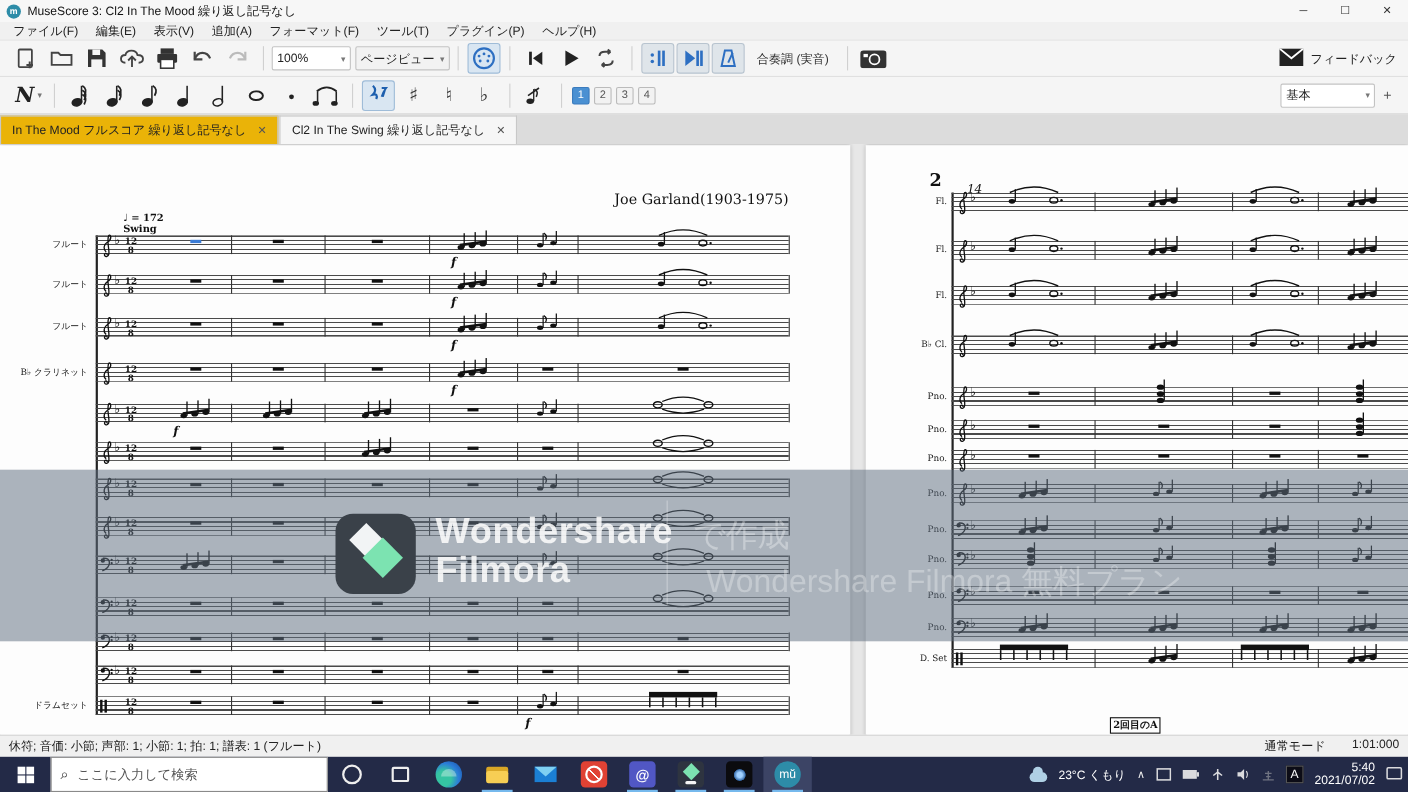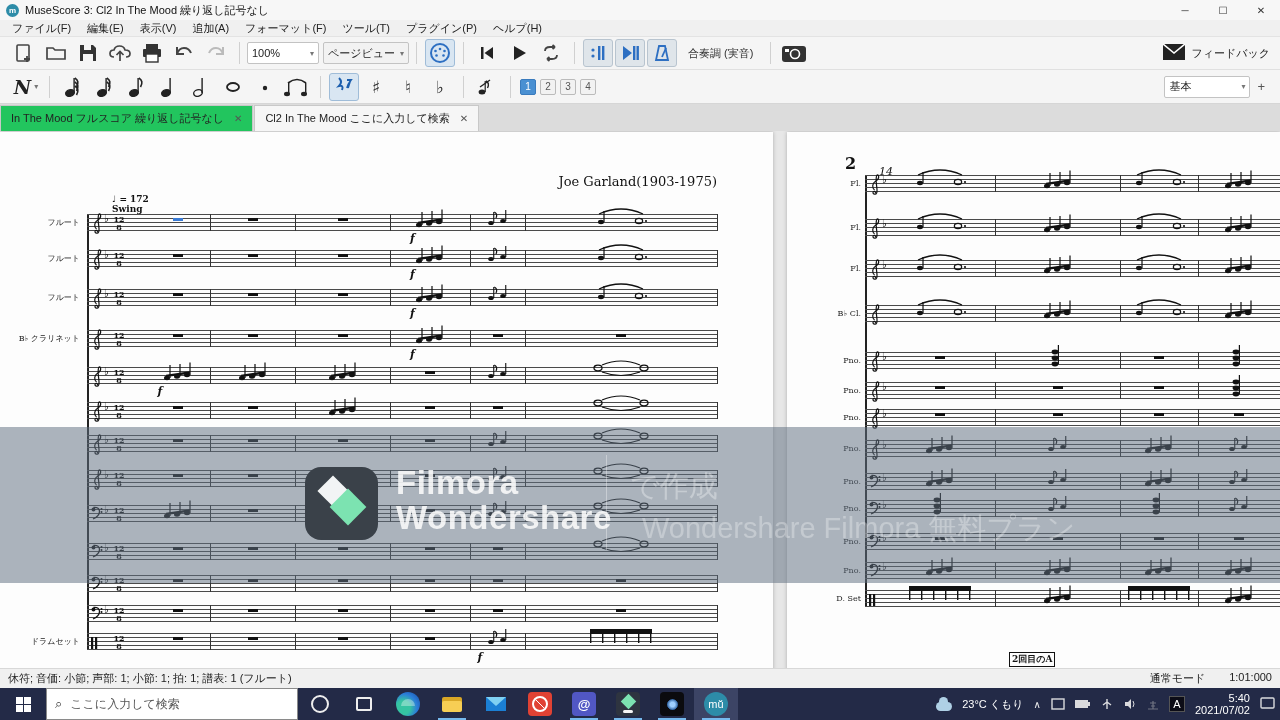--- a/index.html
+++ b/index.html
@@ -28,21 +28,21 @@
   .combo.grey { background:#f2f2f2; }
   #feedback { margin-left:auto; margin-right:10px; display:flex; align-items:center; font-size:11px; color:#222; }
   .note-glyph { font-family:"DejaVu Sans",sans-serif; font-size:16px; color:#333; }
   .voice-btn { width:16px; height:16px; border:1px solid #bbb; border-radius:2px; font-size:10px; display:flex; align-items:center; justify-content:center; color:#555; margin:0 2px; background:#f2f2f2; }
   .voice-btn.v1 { background:#4a90d2; border-color:#3a7bbd; color:#fff; }
   #palette-box { margin-left:auto; margin-right:8px; display:flex; align-items:center; }
   .plus-btn { font-size:13px; color:#555; padding:2px 7px; }
 
   
   #tabbar { position:absolute; top:104px; left:0; right:0; height:27px; background:#dcdcdc; display:flex; align-items:flex-end; }
-  .tab { height:26px; display:flex; align-items:center; font-size:11px; color:#222; padding:0 10px; border:1px solid #c8c8c8; border-bottom:none; background:#22c55e; margin-right:1px; }
+  .tab { height:26px; display:flex; align-items:center; font-size:11px; color:#222; padding:0 10px; border:1px solid #c8c8c8; border-bottom:none; background:#eab308; margin-right:1px; }
   .tab.active { background:#f6f6f6; }
   .tab .x { margin-left:10px; color:#555; font-size:10px; }
 
   
   #canvas { position:absolute; top:131px; left:0; right:0; height:537px; background:#e7e7e7; overflow:hidden; }
   .page { position:absolute; top:1px; height:560px; background:#fdfdfd; box-shadow:0 0 4px rgba(0,0,0,.25); }
   #pageL { left:0; width:773px; }
   #pageR { left:787px; width:493px; }
   .score-title { position:absolute; left:50px; top:20px; width:668px; text-align:center; font-family:"DejaVu Serif",serif; font-size:30px; color:#111; border:1px solid #ededed; padding:2px 0 8px 0; }
   .score-composer { position:absolute; right:56px; top:42px; font-family:"DejaVu Serif",serif; font-size:13px; color:#111; }
@@ -361,21 +361,21 @@
         <span class="plus-btn">+</span>
       </span>
     </div>
 
   <div id="tabbar">
       <span class="tab">
         <span>In The Mood フルスコア 繰り返し記号なし</span>
         <span class="x">✕</span>
       </span>
       <span class="tab active">
-        <span>Cl2 In The Mood ここに入力して検索</span>
+        <span>Cl2 In The Swing 繰り返し記号なし</span>
         <span class="x">✕</span>
       </span>
     </div>
 
   <div id="canvas">
     <div class="page" id="pageL">
       <div class="score-composer">Joe Garland(1903-1975)</div>
       <div class="tempo">
         <div>♩ = 172</div>
         <div>Swing</div>
@@ -1309,22 +1309,22 @@
           </svg></span>
       </div>
   </div>
 
   <div id="watermark">
     <div id="wm-logo">
         <span class="d1"></span>
         <span class="d2"></span>
       </div>
     <div class="wm-big">
+      <div>Wondershare</div>
       <div>Filmora</div>
-      <div>Wondershare</div>
     </div>
     <div class="wm-div"></div>
     <div class="wm-made">で作成</div>
     <div class="wm-plan">Wondershare Filmora 無料プラン</div>
   </div>
 
   <div id="statusbar">
     <span>休符; 音価: 小節; 声部: 1;  小節: 1; 拍: 1; 譜表: 1 (フルート)</span>
     <span class="right">
       <span>通常モード</span>

